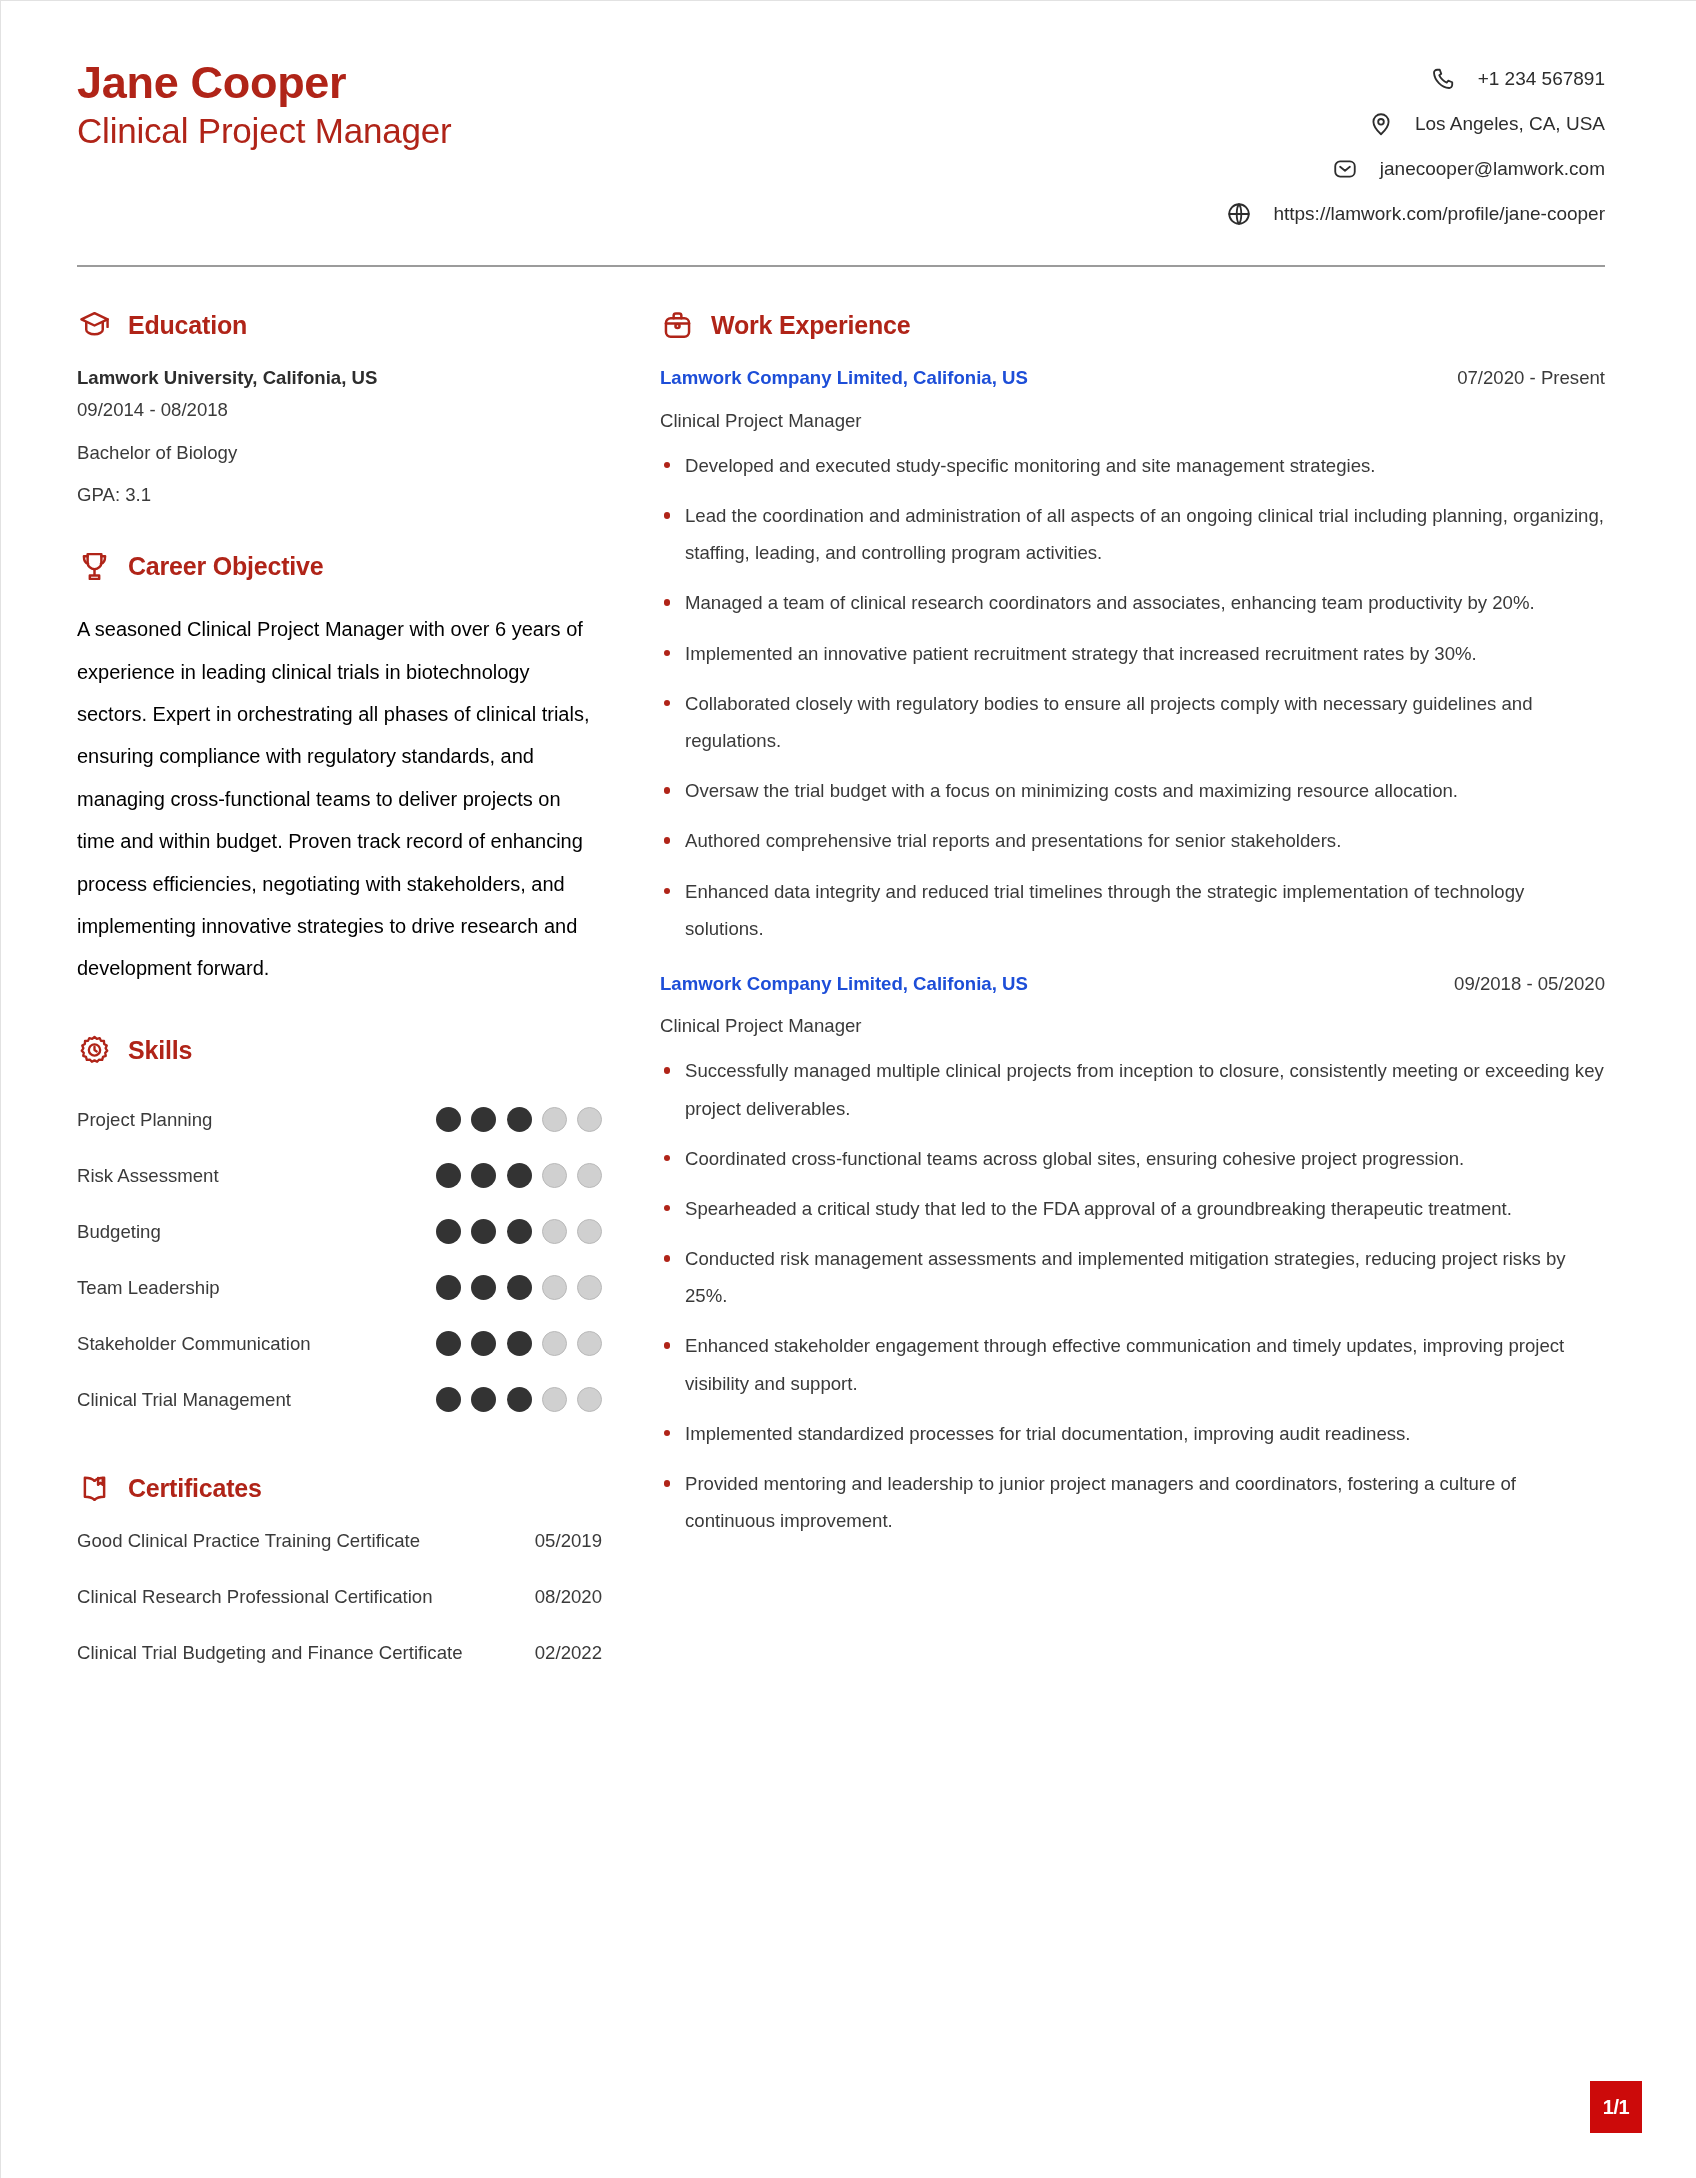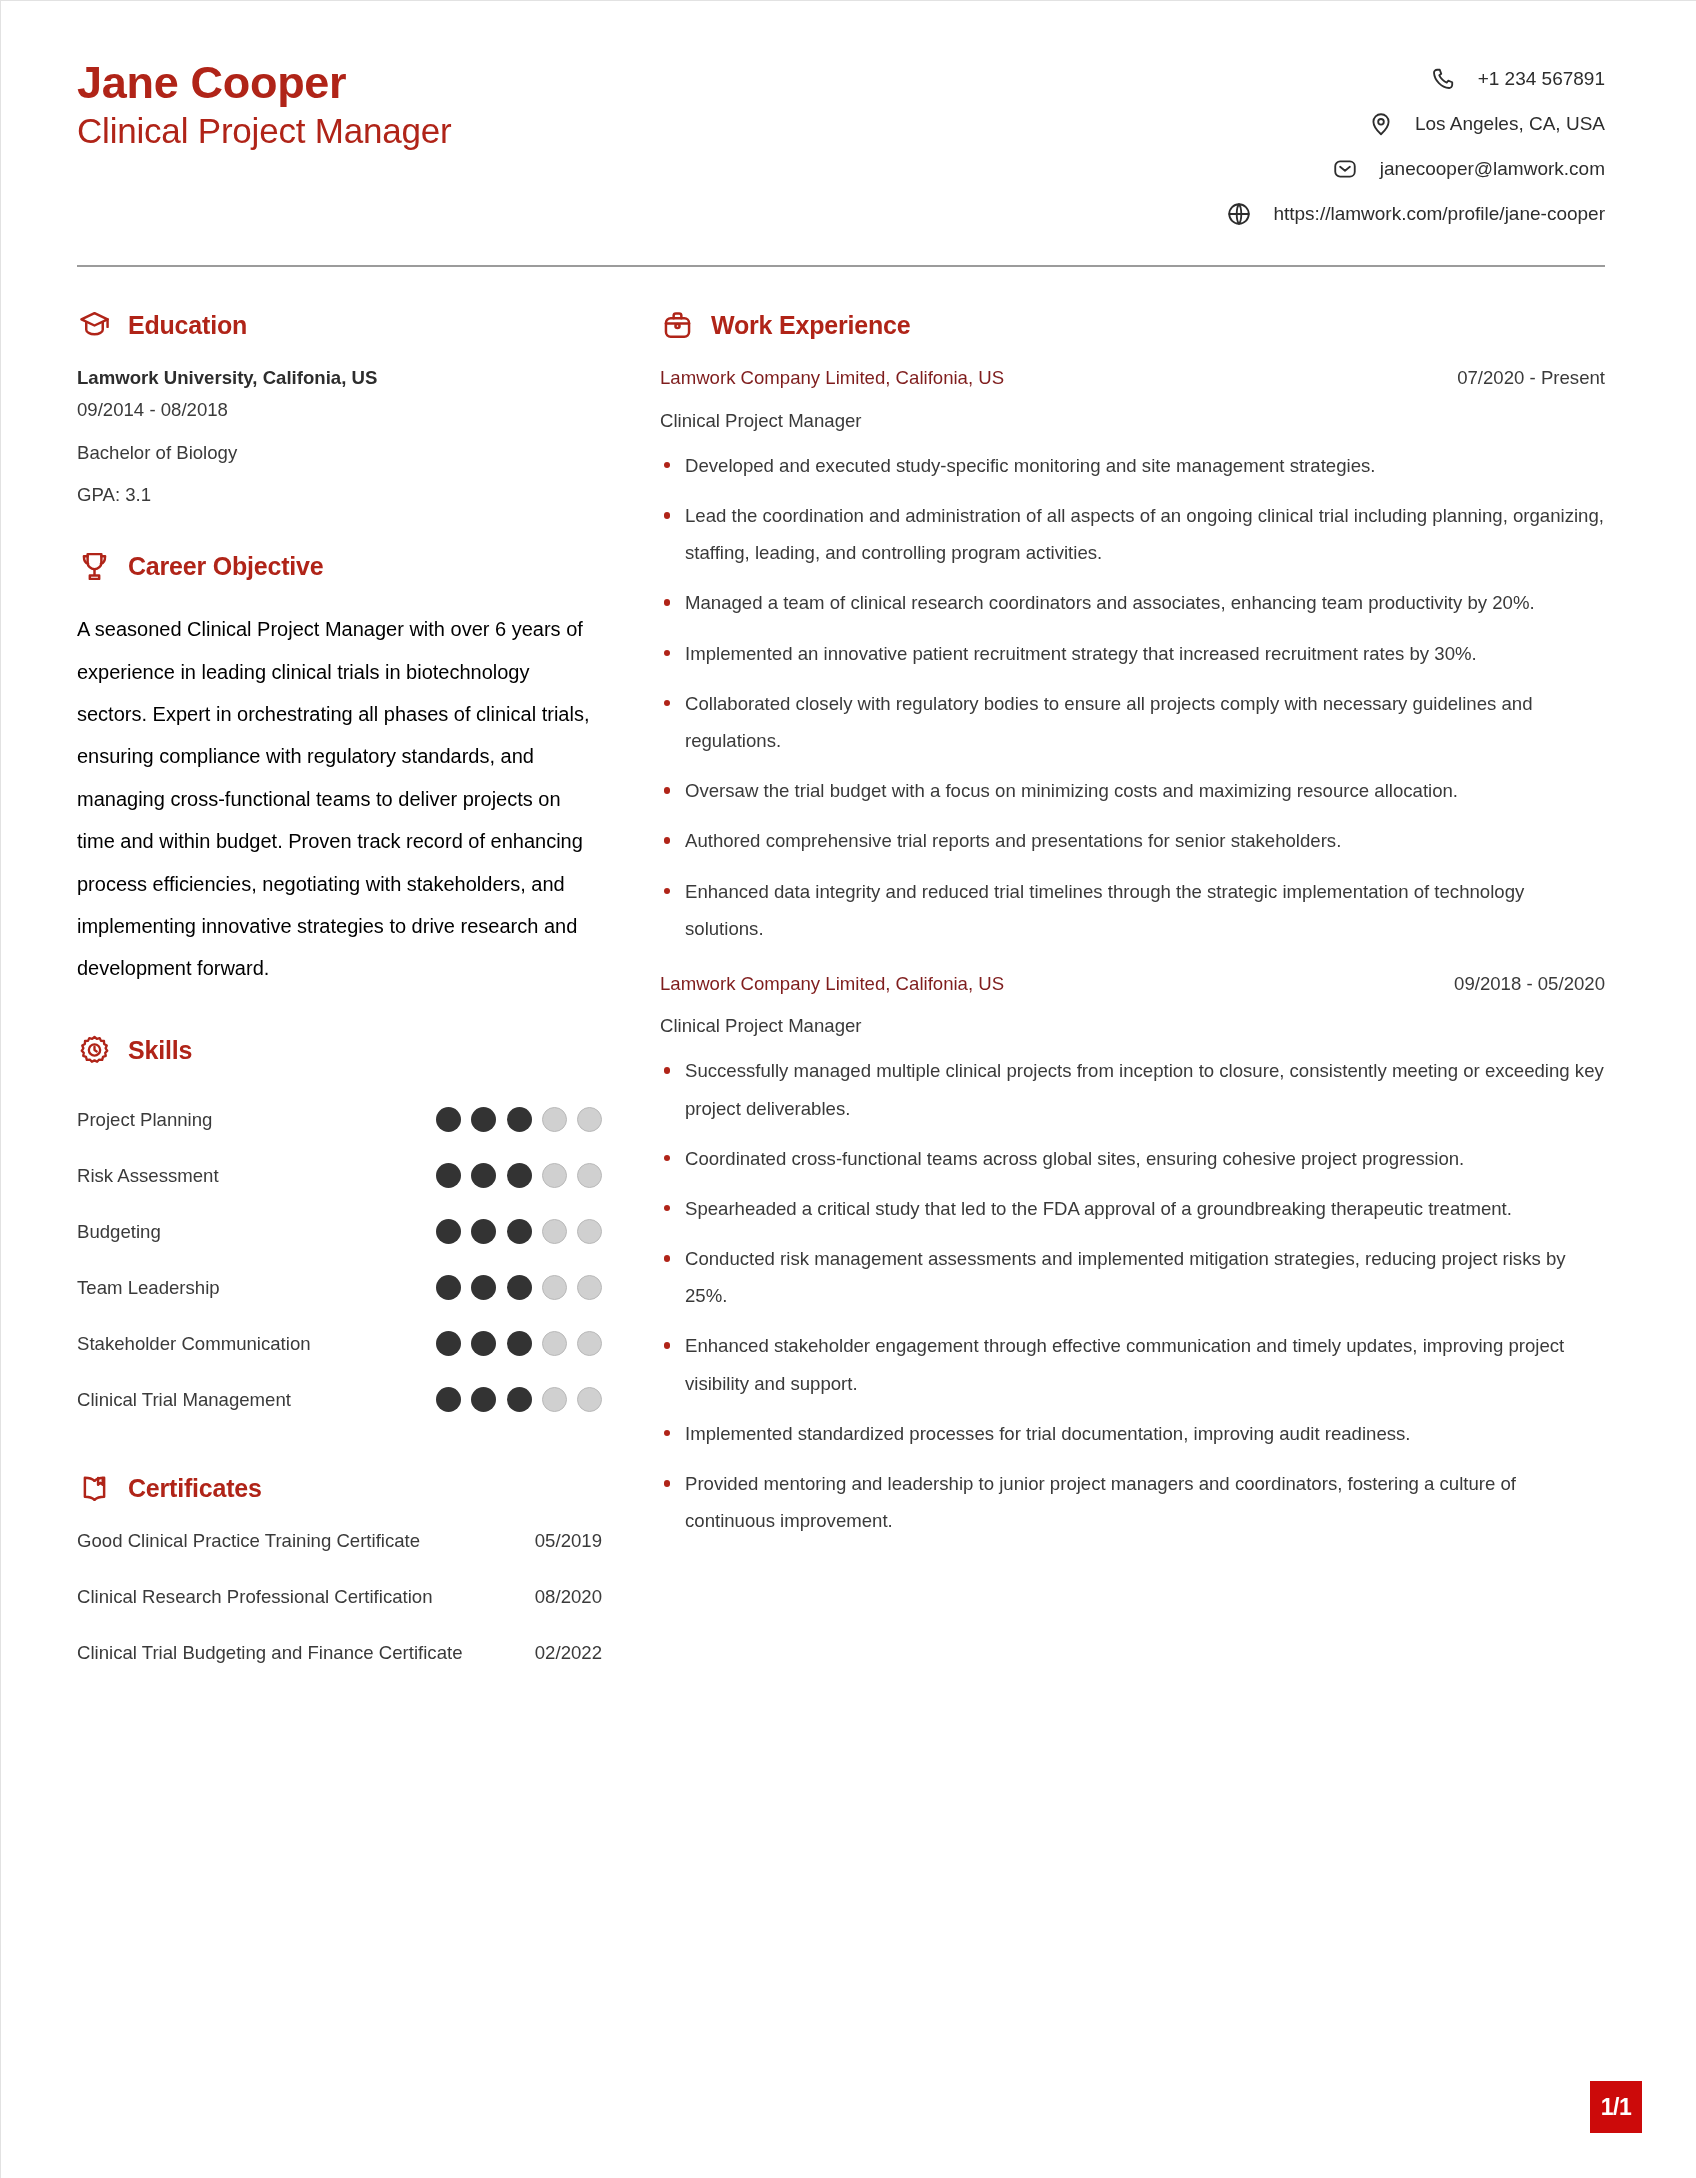--- a/index.html
+++ b/index.html
@@ -60,39 +60,39 @@
   .dot.on{ background:#333333; }
   .dot.off{ background:#d0d0d0; border:0.9px solid #b9b9b9; }
 
   .cert-row{ display:flex; align-items:baseline; justify-content:space-between; height:56px; }
   .cert-name{ font-size:18.6px; color:#3a3a3a; }
   .cert-date{ font-size:18.6px; color:#3a3a3a; white-space:nowrap; }
 
   
   .job{ margin-bottom:9.3px; }
   .job-top{ display:flex; align-items:baseline; justify-content:space-between; }
-  .job-co{ font-size:18.6px; font-weight:normal; color:#7f1d1d; }
+  .job-co{ font-size:18.6px; font-weight:bold; color:#1d4ed8; }
   .job-date{ font-size:18.6px; color:#3a3a3a; white-space:nowrap; }
   .job-title{ font-size:18.6px; color:#3a3a3a; margin-top:20.4px; }
   .bullets{ list-style:none; margin-top:15px; }
   .bullets li{
     position:relative; padding-left:25px;
     font-size:18.6px; color:#3a3a3a; line-height:2.0; margin-bottom:13px;
   }
   .bullets li:before{
     content:""; position:absolute; left:3.7px; top:15px;
     width:6.5px; height:6.5px; border-radius:50%; background:#B02418;
   }
   .job + .job{ margin-top:26px; }
 
   .pagebadge{
     position:absolute; right:54px; bottom:45px;
     width:52px; height:52px; background:#CC0A0A; color:#fff;
     display:flex; align-items:center; justify-content:center;
-    font-size:23px; font-weight:bold; letter-spacing:-0.5px;
+    font-size:20px; font-weight:bold; letter-spacing:-0.5px;
   }
 </style>
 </head>
 <body>
 
 <div class="page">
   <div class="inner">
 
     <div class="header">
       <div class="ident">

